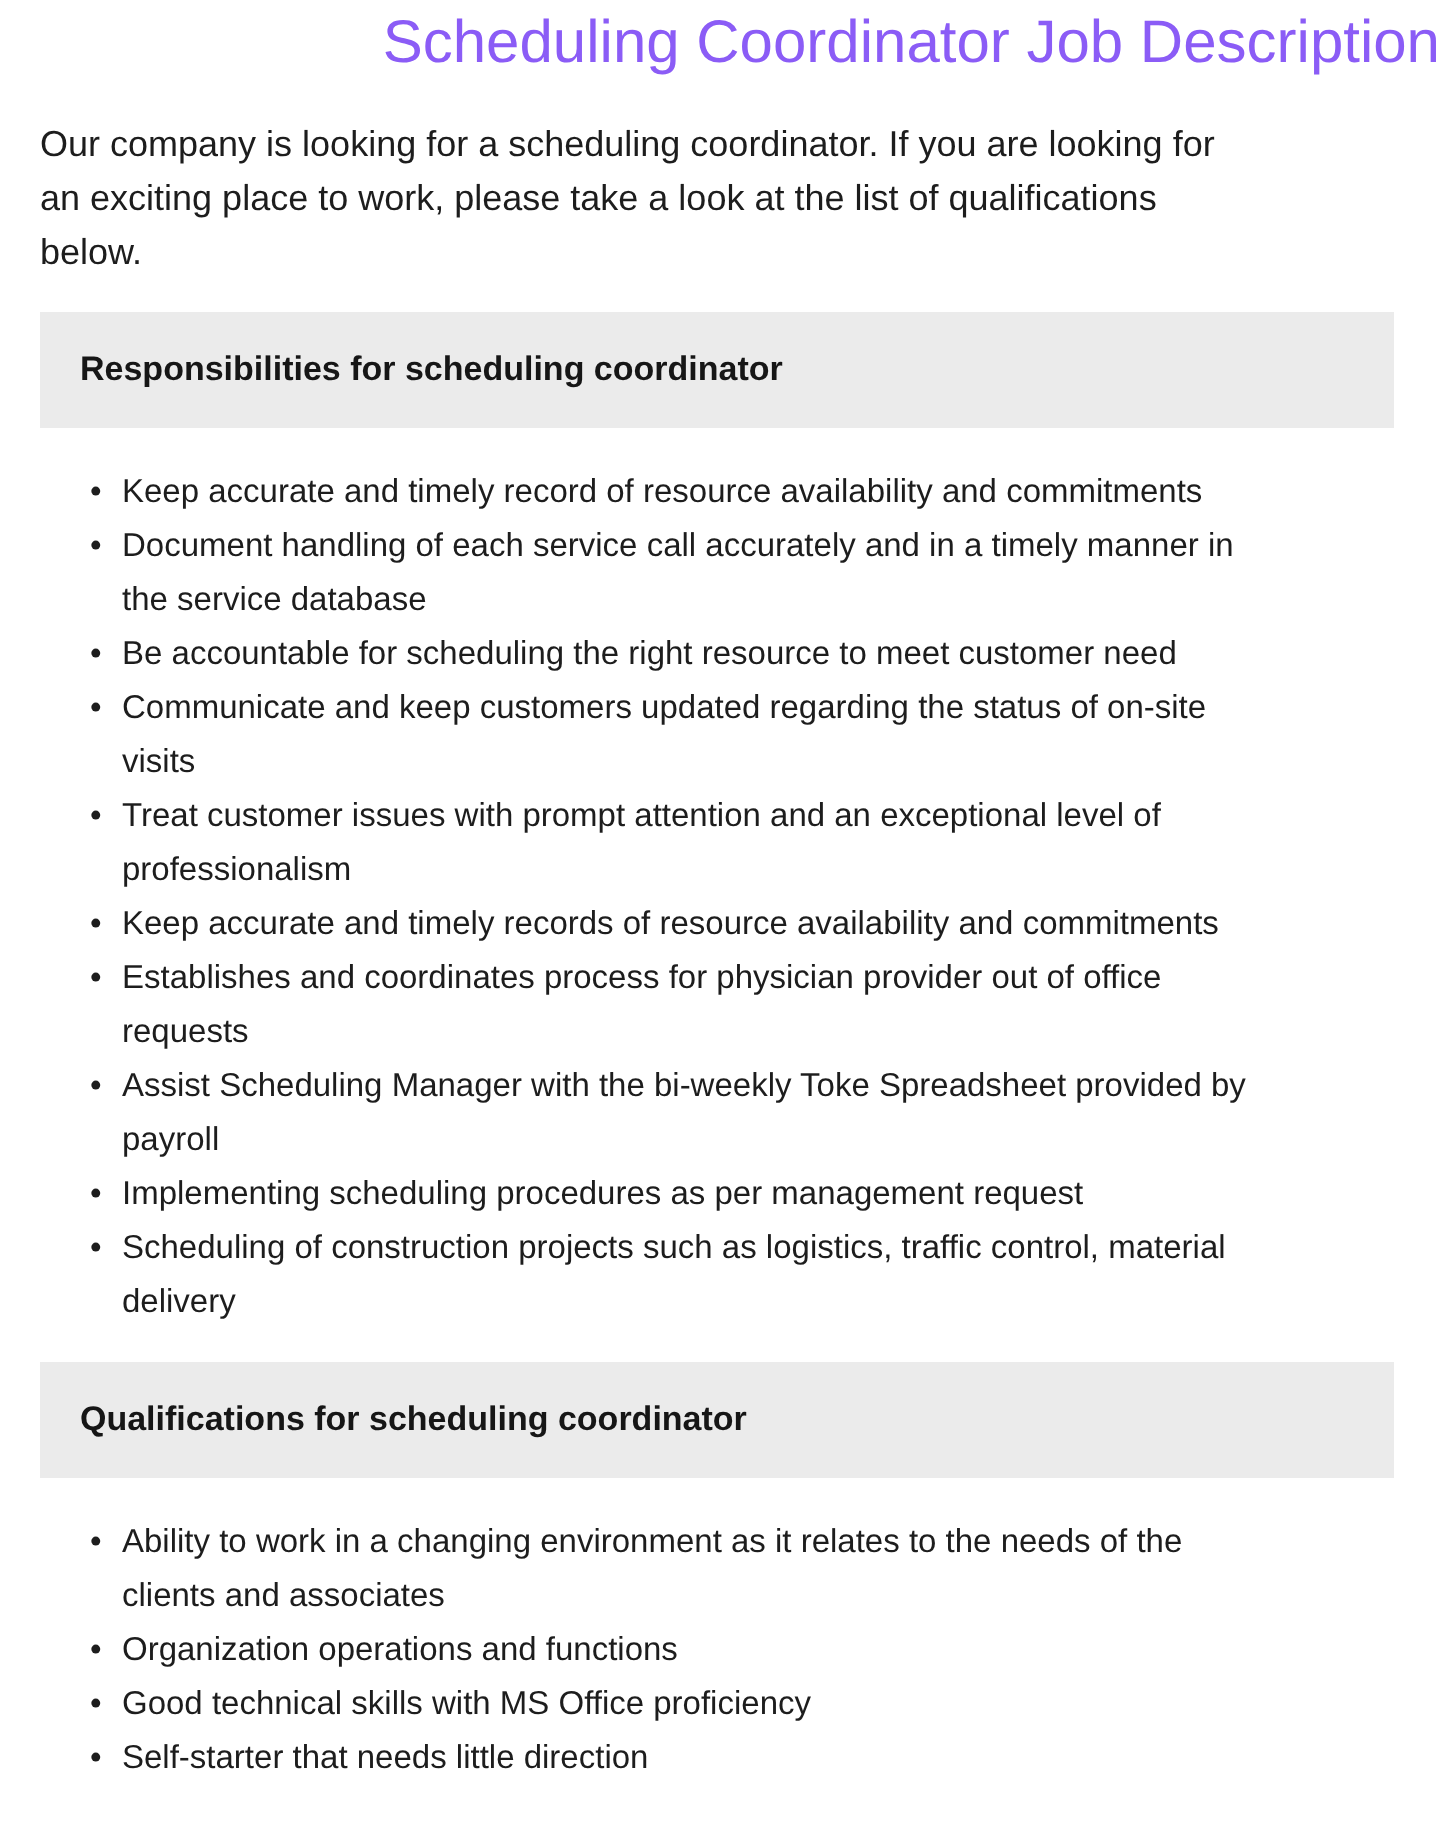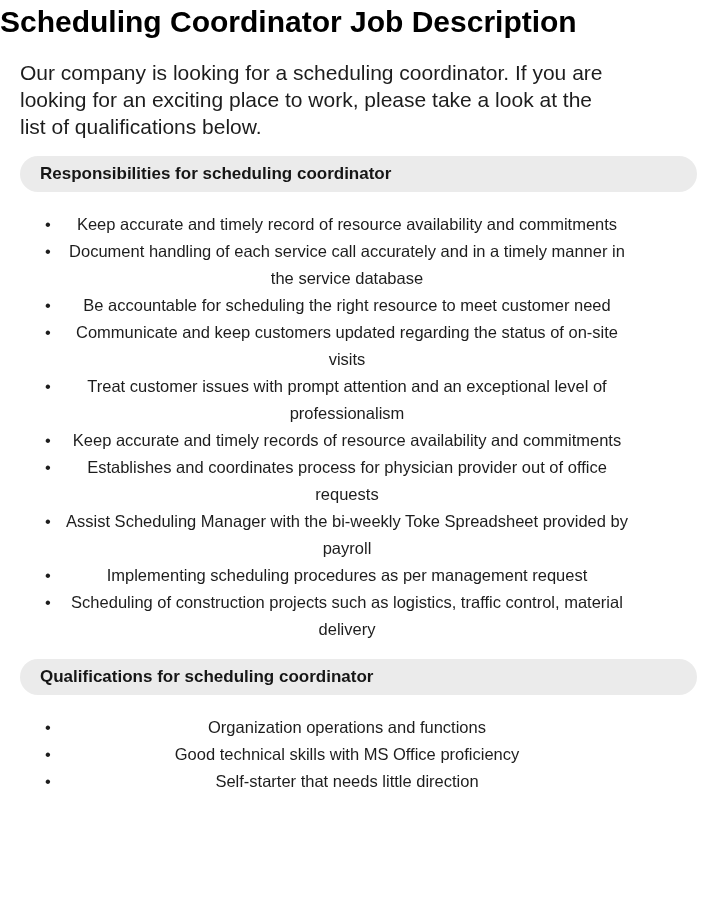--- a/index.html
+++ b/index.html
@@ -12,56 +12,54 @@
     background: #ffffff;
     color: #1d1d1d;
     font-family: "Liberation Sans", sans-serif;
     overflow: hidden;
   }
   .page-title {
     margin: 0;
     padding-top: 6px;
     font-size: 30px;
     line-height: 32px;
-    font-weight: 700;
-    text-align: left;
-    color: #000000;
+    font-weight: 400;
+    text-align: right;
+    color: #8b5cf6;
   }
   .intro {
     margin: 21px 0 0 20px;
     max-width: 592px;
-    font-size: 21px;
+    font-size: 18px;
     line-height: 27px;
   }
   .section-bar {
     margin: 16px 23px 0 20px;
-    height: 36px;
+    height: 58px;
     background: #ebebeb;
     display: flex;
     align-items: center;
     padding-left: 20px;
     box-sizing: border-box;
-    border-radius: 19px;
   }
   .section-bar .heading-text {
     font-size: 17px;
     font-weight: 700;
     color: #161616;
   }
   ul.items {
     margin: 19px 0 0 0;
     padding: 0 0 0 61px;
     list-style: none;
     font-size: 16.5px;
     line-height: 27px;
   }
   ul.items li {
     position: relative;
     max-width: 572px;
-    text-align: center;
   }
   ul.items li::before {
     content: "\2022";
     position: absolute;
     left: -16px;
     top: 0;
   }
 </style>
 </head>
 <body>
@@ -87,18 +85,19 @@
     <li>Assist Scheduling Manager with the bi-weekly Toke Spreadsheet provided by payroll</li>
     <li>Implementing scheduling procedures as per management request</li>
     <li>Scheduling of construction projects such as logistics, traffic control, material delivery</li>
   </ul>
 
   <div class="section-bar">
     <span class="heading-text">Qualifications for scheduling coordinator</span>
   </div>
 
   <ul class="items">
+    <li>Ability to work in a changing environment as it relates to the needs of the clients and associates</li>
     <li>Organization operations and functions</li>
     <li>Good technical skills with MS Office proficiency</li>
     <li>Self-starter that needs little direction</li>
   </ul>
 
 </div>
 
 </body></html>

